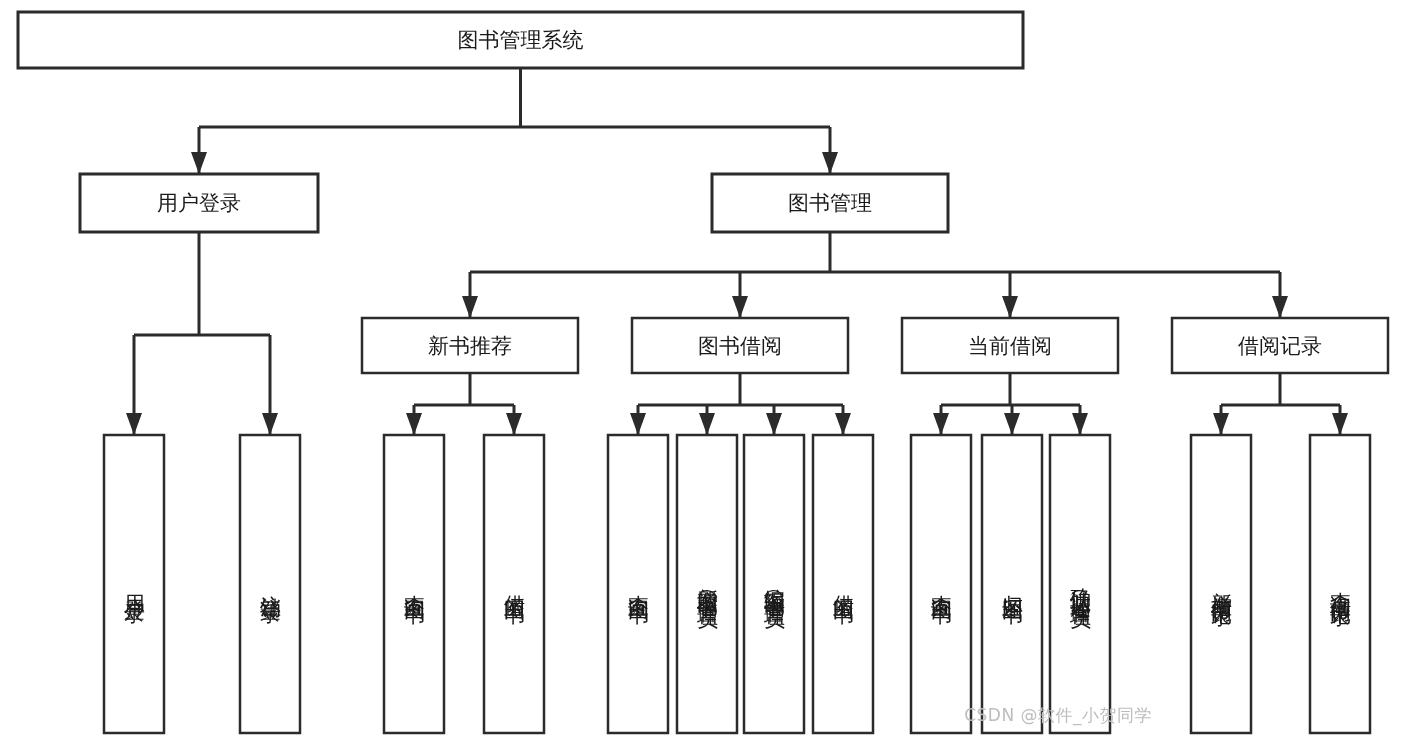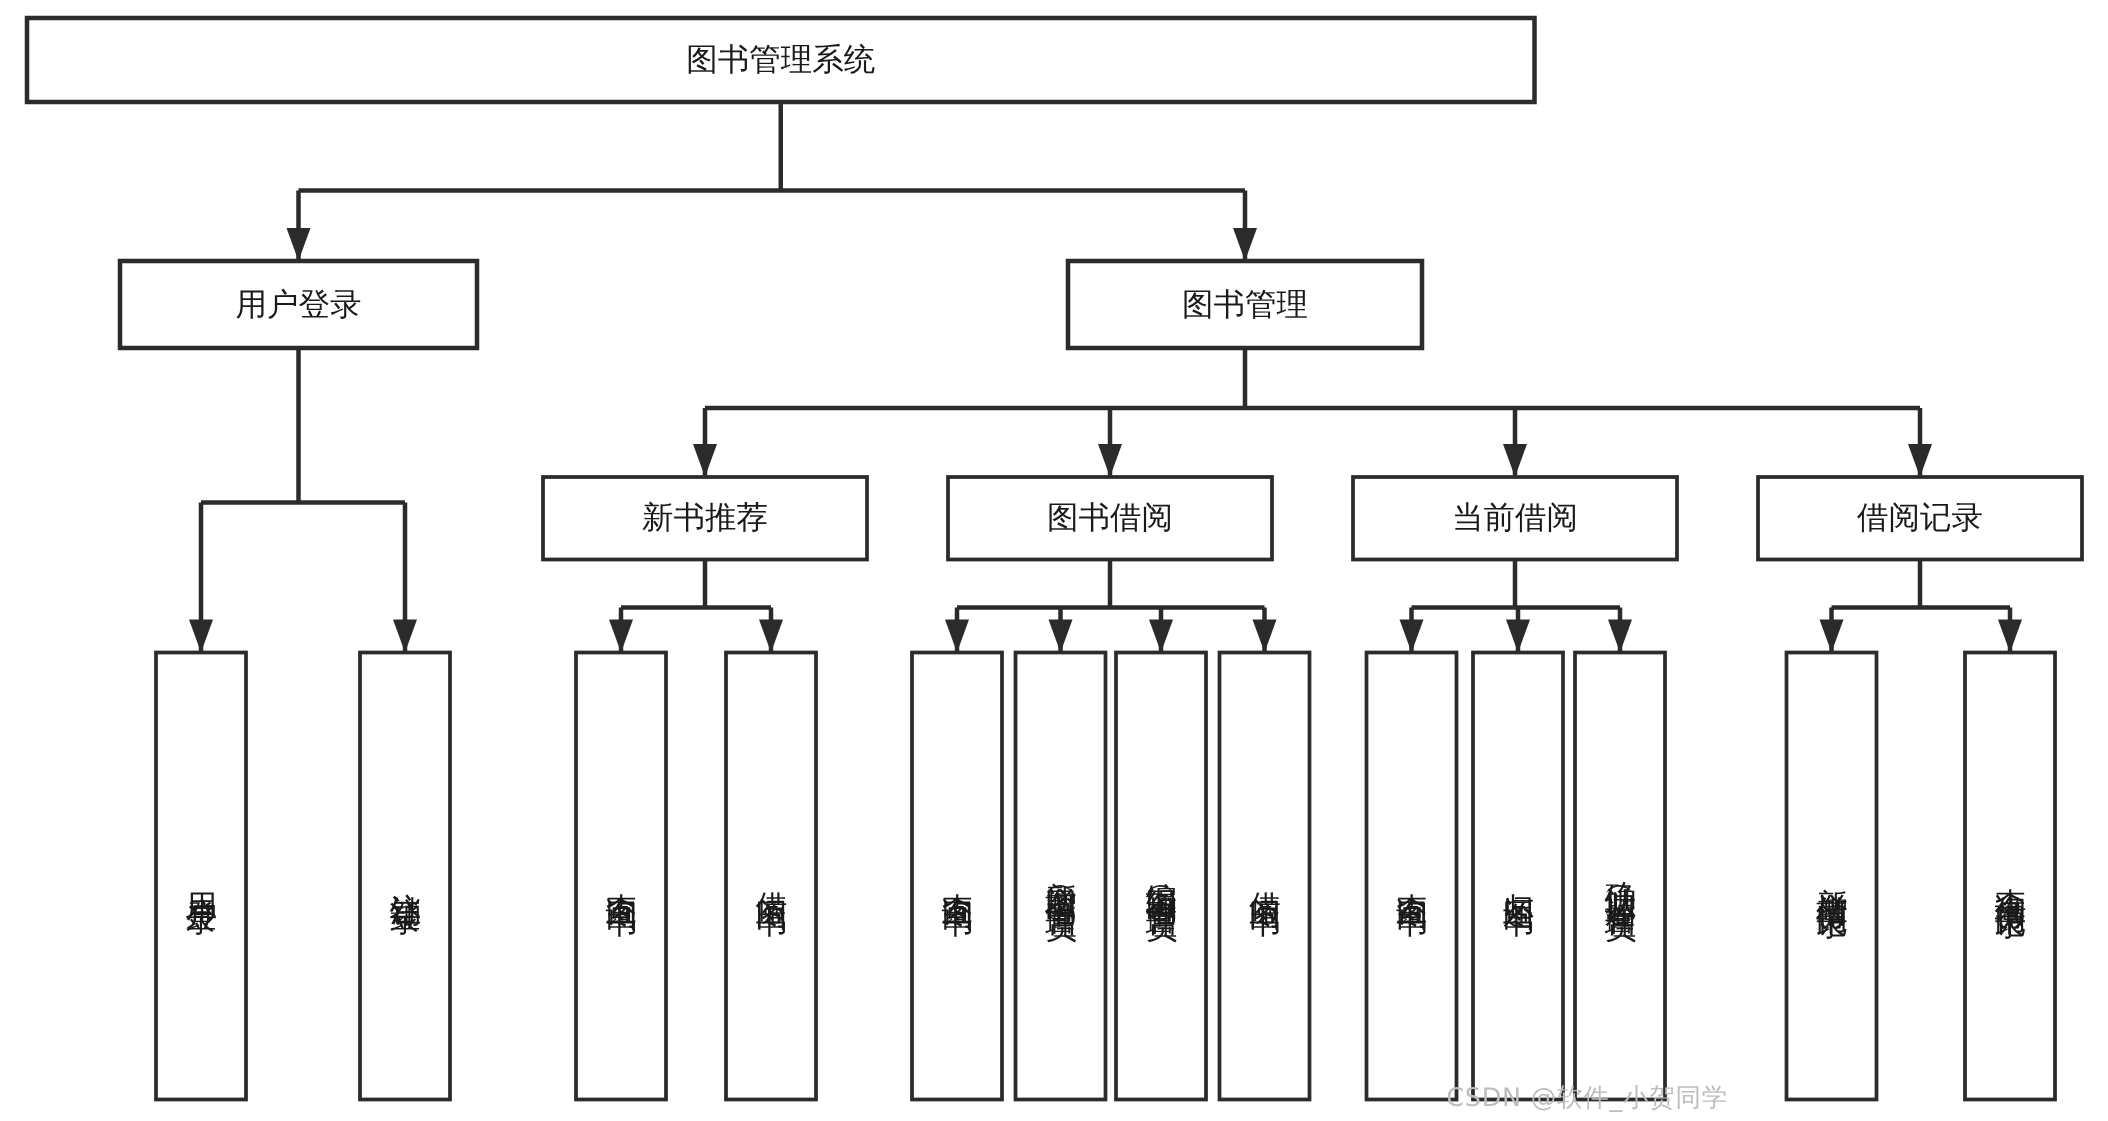--- a/index.html
+++ b/index.html
@@ -65,21 +65,21 @@
     letter-spacing: 3px;
     display: flex;
     align-items: center;
     justify-content: center;
     white-space: nowrap;
     pointer-events: none;
   }
   #watermark {
     position: absolute;
     right: 6px;
-    bottom: 4px;
+    bottom: 20px;
     font-family: "DejaVu Sans", "Liberation Sans", sans-serif;
     font-size: 17px;
     color: #bdbdbd;
     white-space: nowrap;
     letter-spacing: 0.5px;
   }
 </style>
 </head>
 <body>
 

